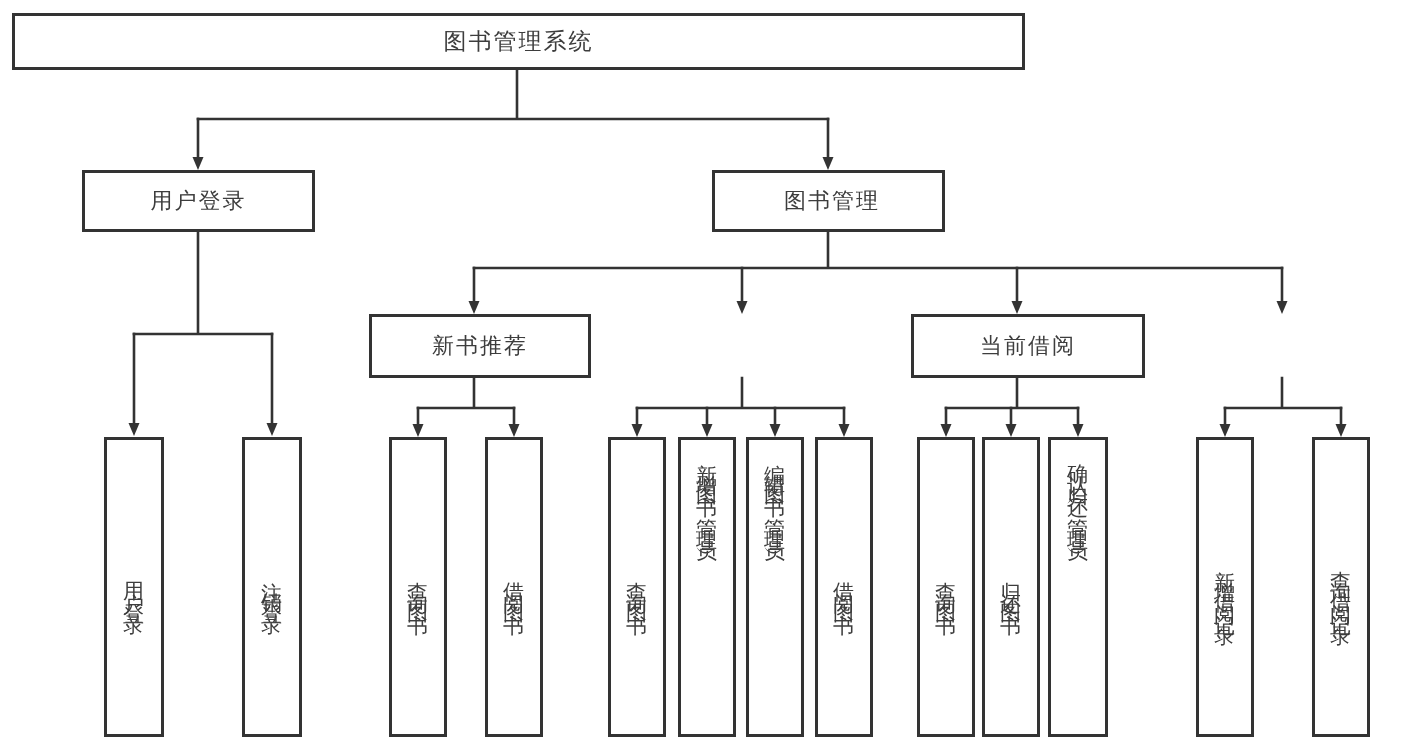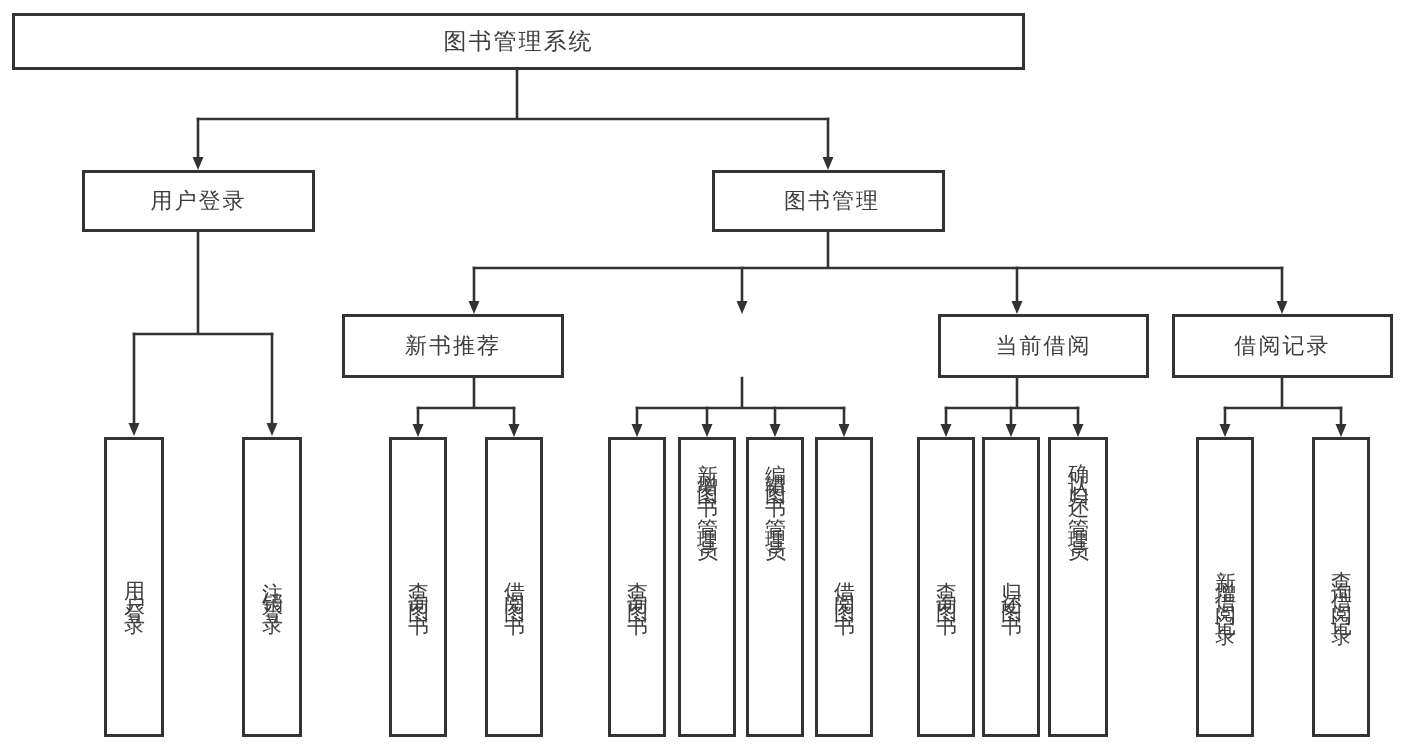--- a/index.html
+++ b/index.html
@@ -1,21 +1,21 @@
 <!DOCTYPE html>
 <html><head>
 <meta charset="utf-8">
 <style>
   html, body { margin: 0; padding: 0; background: #ffffff; }
   .canvas {
     position: relative;
     width: 1405px;
     height: 747px;
     background: #ffffff;
-    font-family: Liberation Serif, serif;
+    font-family: Liberation Sans, sans-serif;
     overflow: hidden;
   }
   .connectors {
     position: absolute;
     left: 0; top: 0;
     width: 1405px; height: 747px;
   }
   .edge {
     stroke: #333333;
     stroke-width: 2.6;
@@ -101,28 +101,25 @@
     <span>图书管理系统</span>
   </div>
 
   <div class="node h" style="left:82px; top:170px; width:233px; height:62px;">
     <span>用户登录</span>
   </div>
   <div class="node h" style="left:712px; top:170px; width:233px; height:62px;padding-left:7px;">
     <span>图书管理</span>
   </div>
 
-  <div class="node h" style="left:342px; top:314px; width:222px; height:64px;">
+  <div class="node h" style="left:369px; top:314px; width:222px; height:64px;">
     <span>新书推荐</span>
   </div>
-  <div class="node h" style="left:938px; top:314px; width:211px; height:64px;">
+  <div class="node h" style="left:911px; top:314px; width:234px; height:64px;">
     <span>当前借阅</span>
-  </div>
-  <div class="node h" style="left:1172px; top:314px; width:221px; height:64px;">
-    <span>借阅记录</span>
   </div>
 
   <div class="node v" style="left:104px; top:437px; width:60px; height:300px;">
     <span>用户登录</span>
   </div>
   <div class="node v" style="left:242px; top:437px; width:60px; height:300px;">
     <span>注销登录</span>
   </div>
 
   <div class="node v" style="left:389px; top:437px; width:58px; height:300px;">

